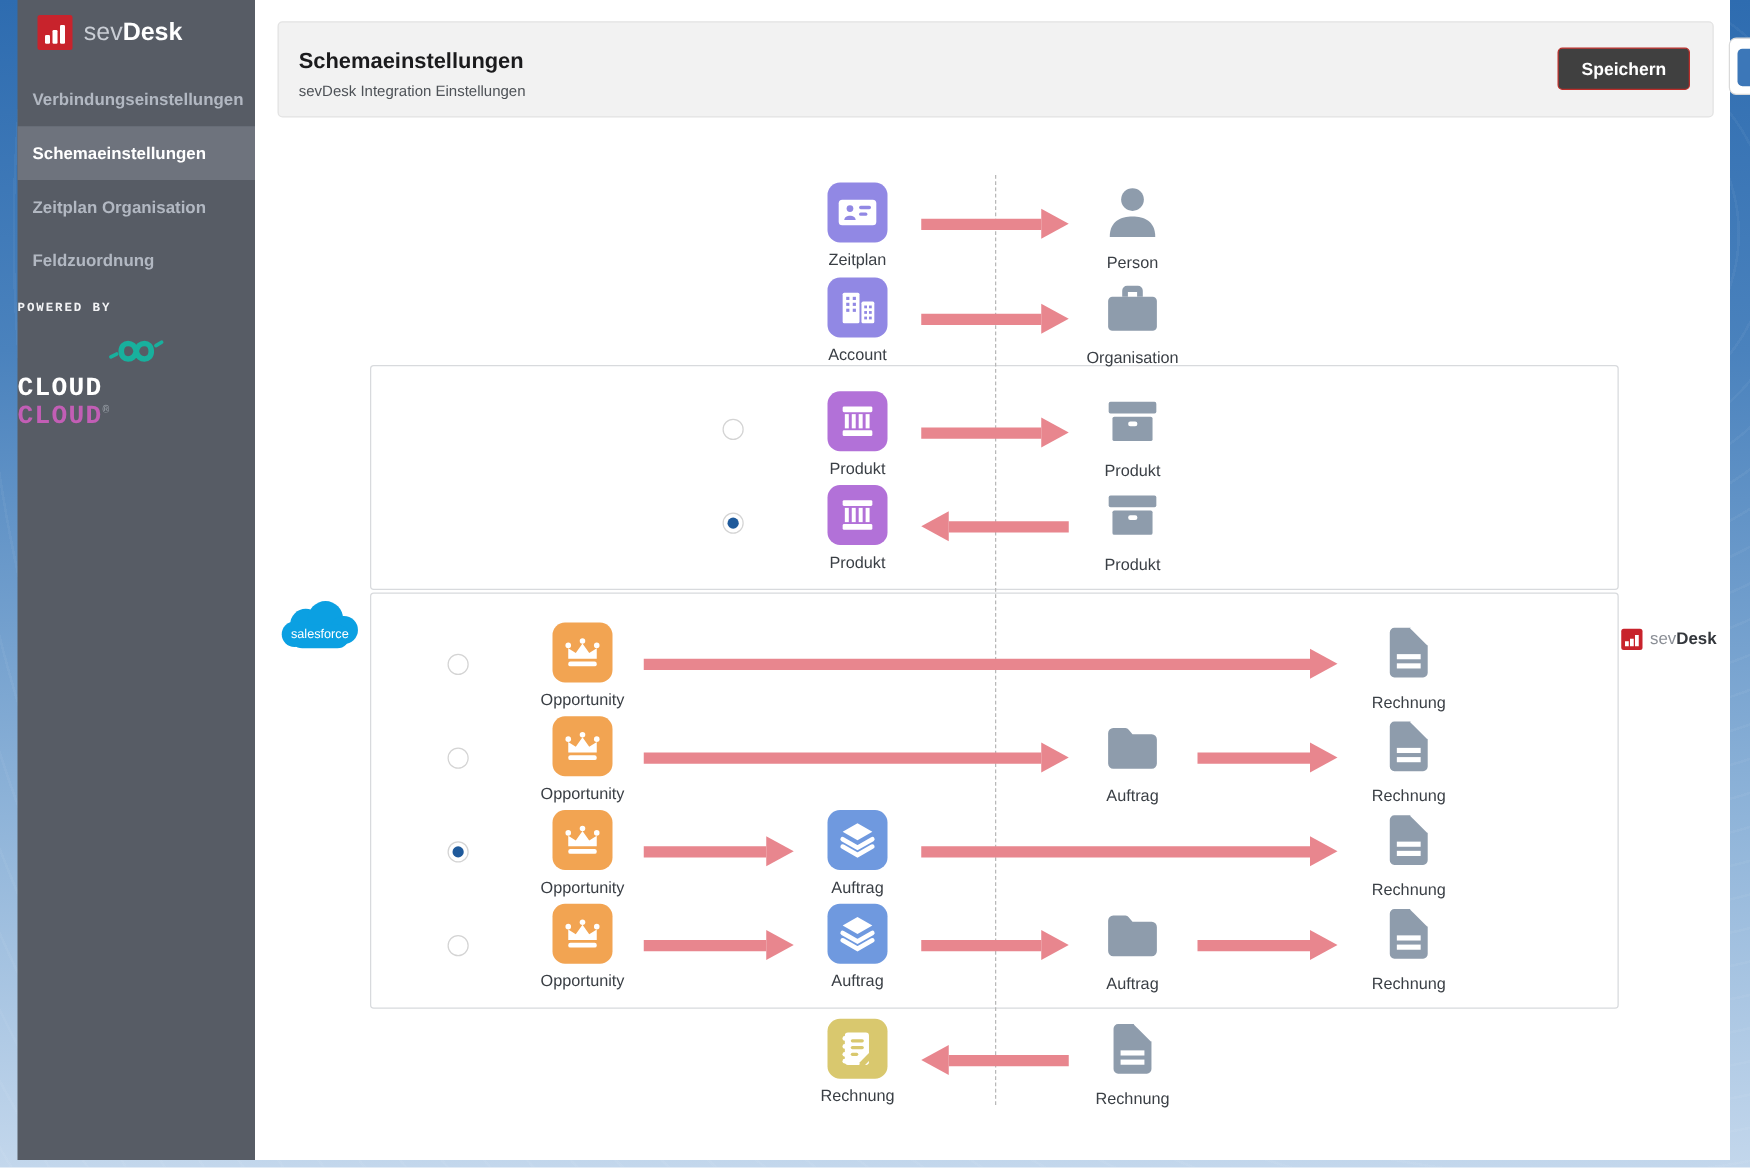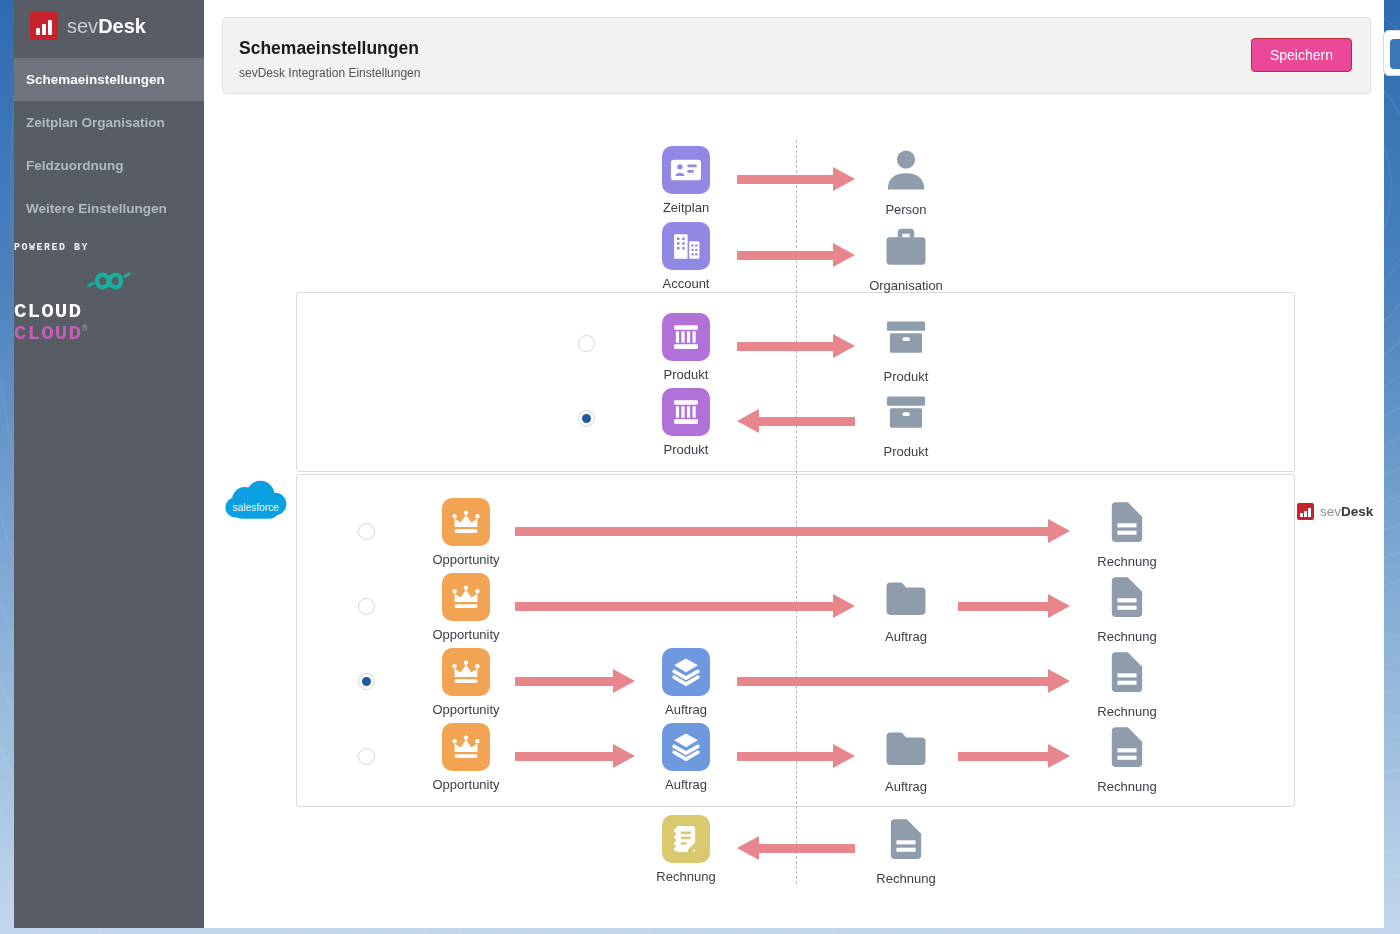--- a/index.html
+++ b/index.html
@@ -34,22 +34,22 @@
   .knot{ margin:10px auto 2px; display:block; }
   .cw1{ font-size:21px; font-weight:800; color:#ffffff; letter-spacing:1px; line-height:1.05;}
   .cw2{ font-size:21px; font-weight:800; color:#c25eb5; letter-spacing:1px; line-height:1.05;}
   .cw2 sup{ font-size:9px; color:#9aa0a8; font-weight:400;}
 
   
   .header-card{ position:absolute; left:222px; top:17px; width:1149px; height:77px; background:#f2f2f2;
     border:1px solid #e2e2e2; border-radius:4px; z-index:4; }
   .header-card h1{ position:absolute; left:16px; top:20px; font-size:17.5px; font-weight:700; color:#1b1b1d; }
   .header-card .sub{ position:absolute; left:16px; top:48px; font-size:12px; color:#4e5257; }
-  .save-btn{ position:absolute; right:18px; top:20px; height:34px; padding:0 18px; background:#ec4899; color:#fff;
-    font-size:14px; font-family:inherit; border:1px solid #bb2d29; border-radius:4px; cursor:pointer; }
+  .save-btn{ position:absolute; right:18px; top:20px; height:34px; padding:0 18px; background:#404040; color:#fff;
+    font-size:14px; font-family:inherit; border:1px solid #bb2d29; border-radius:4px; cursor:pointer;font-weight:bold; }
 
   
   .edge-toggle{ position:absolute; left:1383px; top:30px; width:40px; height:46px; background:#fff;
     border:1px solid #d9d9d9; border-radius:6px; z-index:6; }
   .edge-toggle .sq{ position:absolute; left:6px; top:8px; width:30px; height:30px; background:#3c77b8; border-radius:4px;
     color:#fff; font-size:12px; display:flex; align-items:center; justify-content:center; }
 
   
   .dashline{ position:absolute; left:796px; top:140px; height:744px; border-left:1px dashed #b8b8b8; z-index:1; }
   .group-box{ position:absolute; border:1px solid #d8dadd; border-radius:3px; background:transparent; z-index:0; }
@@ -188,32 +188,32 @@
 <nav class="sidebar">
   <div class="side-logo">
     <span class="logo-sq">
         <i></i>
         <i></i>
         <i></i>
       </span>
     <span><span class="t1">sev</span><span class="t2">Desk</span></span>
   </div>
   <div class="side-nav">
+    <div class="side-item">
+        <span>Verbindungseinstellungen</span>
+      </div>
     <div class="side-item active">
         <span>Schemaeinstellungen</span>
       </div>
     <div class="side-item">
         <span>Zeitplan Organisation</span>
       </div>
     <div class="side-item">
         <span>Feldzuordnung</span>
       </div>
-    <div class="side-item">
-        <span>Weitere Einstellungen</span>
-      </div>
   </div>
   <div class="powered">
     <div class="pb">POWERED BY</div>
     <svg class="knot" width="52" height="36" viewBox="0 0 34 24">
         <use href="#sym-knot"></use>
       </svg>
     <div class="cw1">CLOUD</div>
     <div class="cw2"><span>CLOUD</span><sup>®</sup></div>
   </div>
 </nav>

